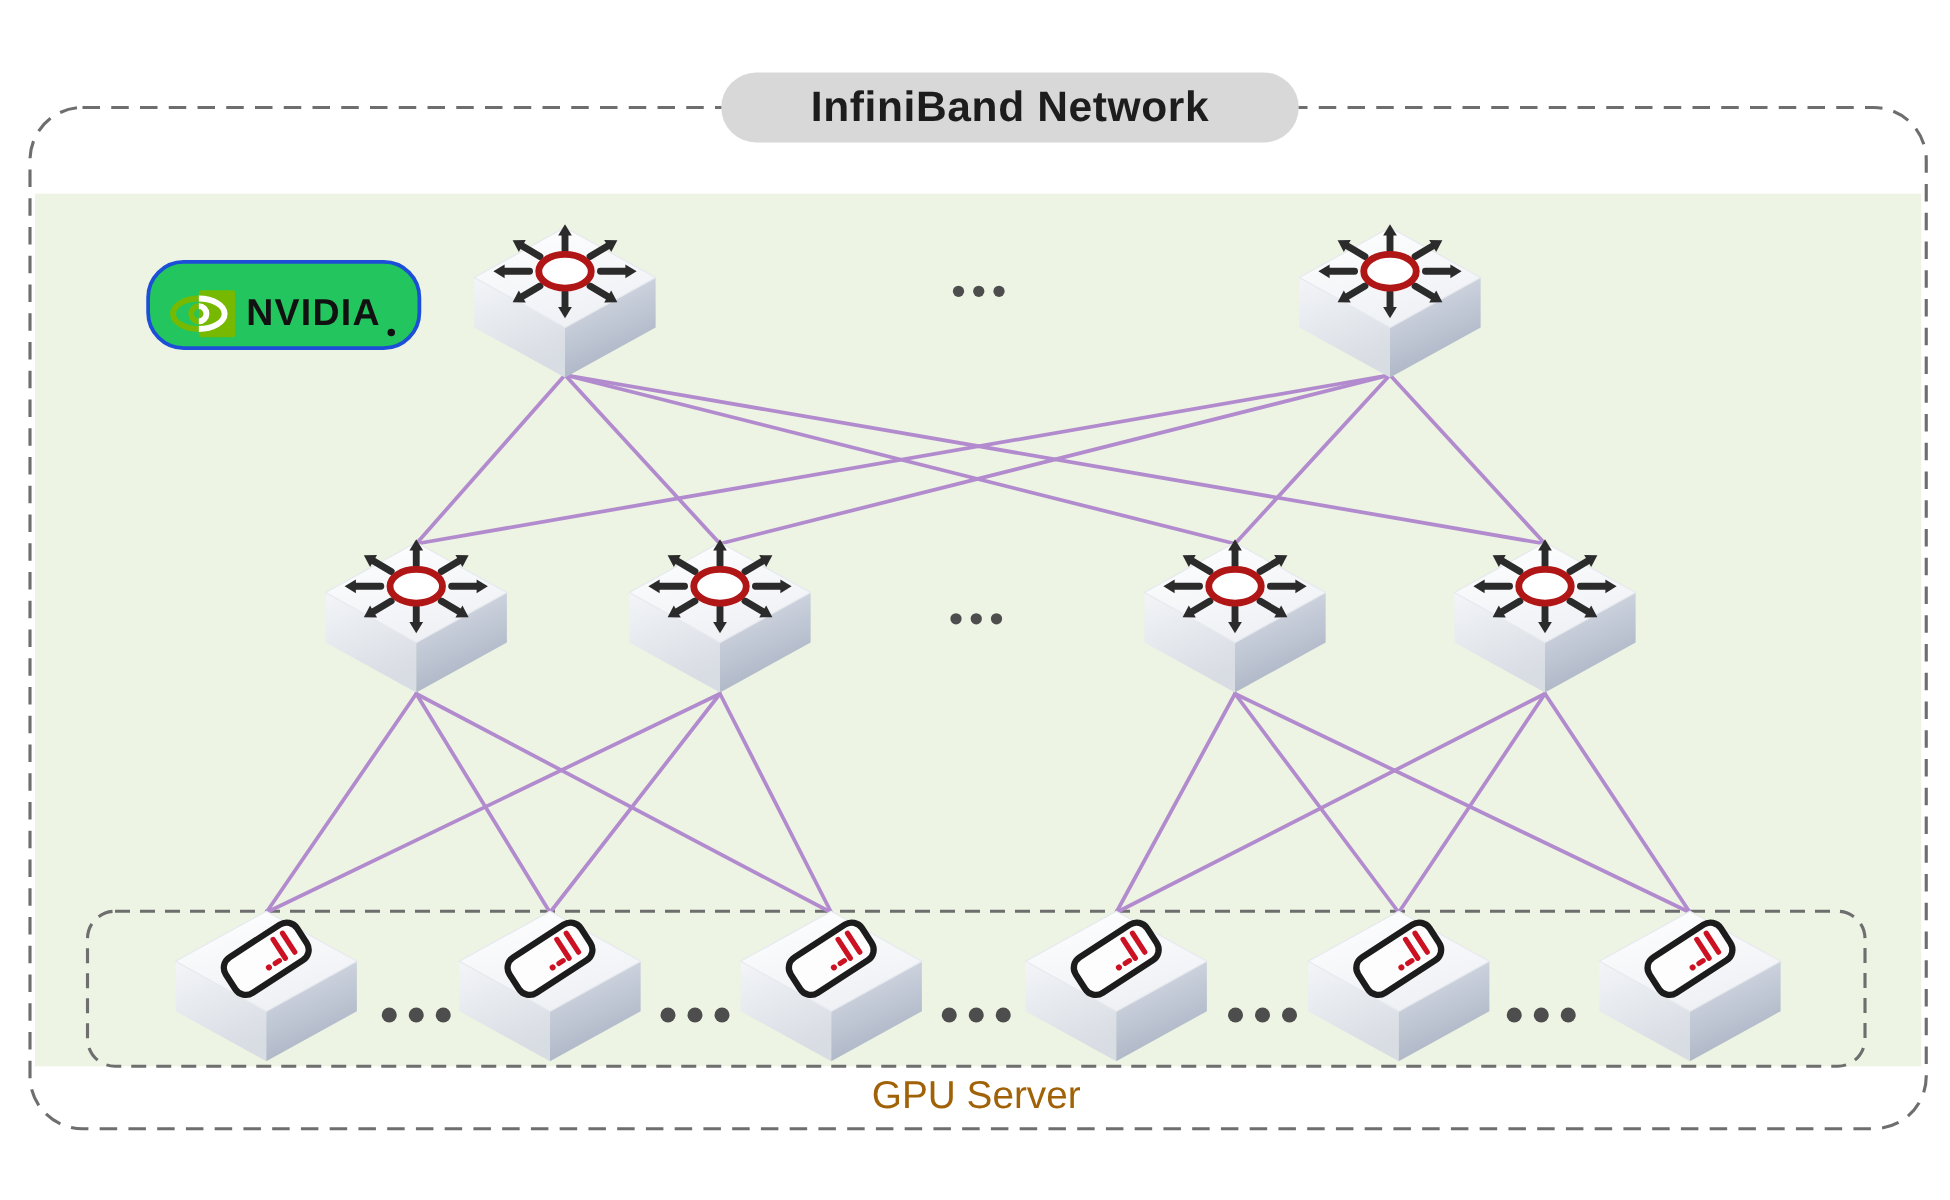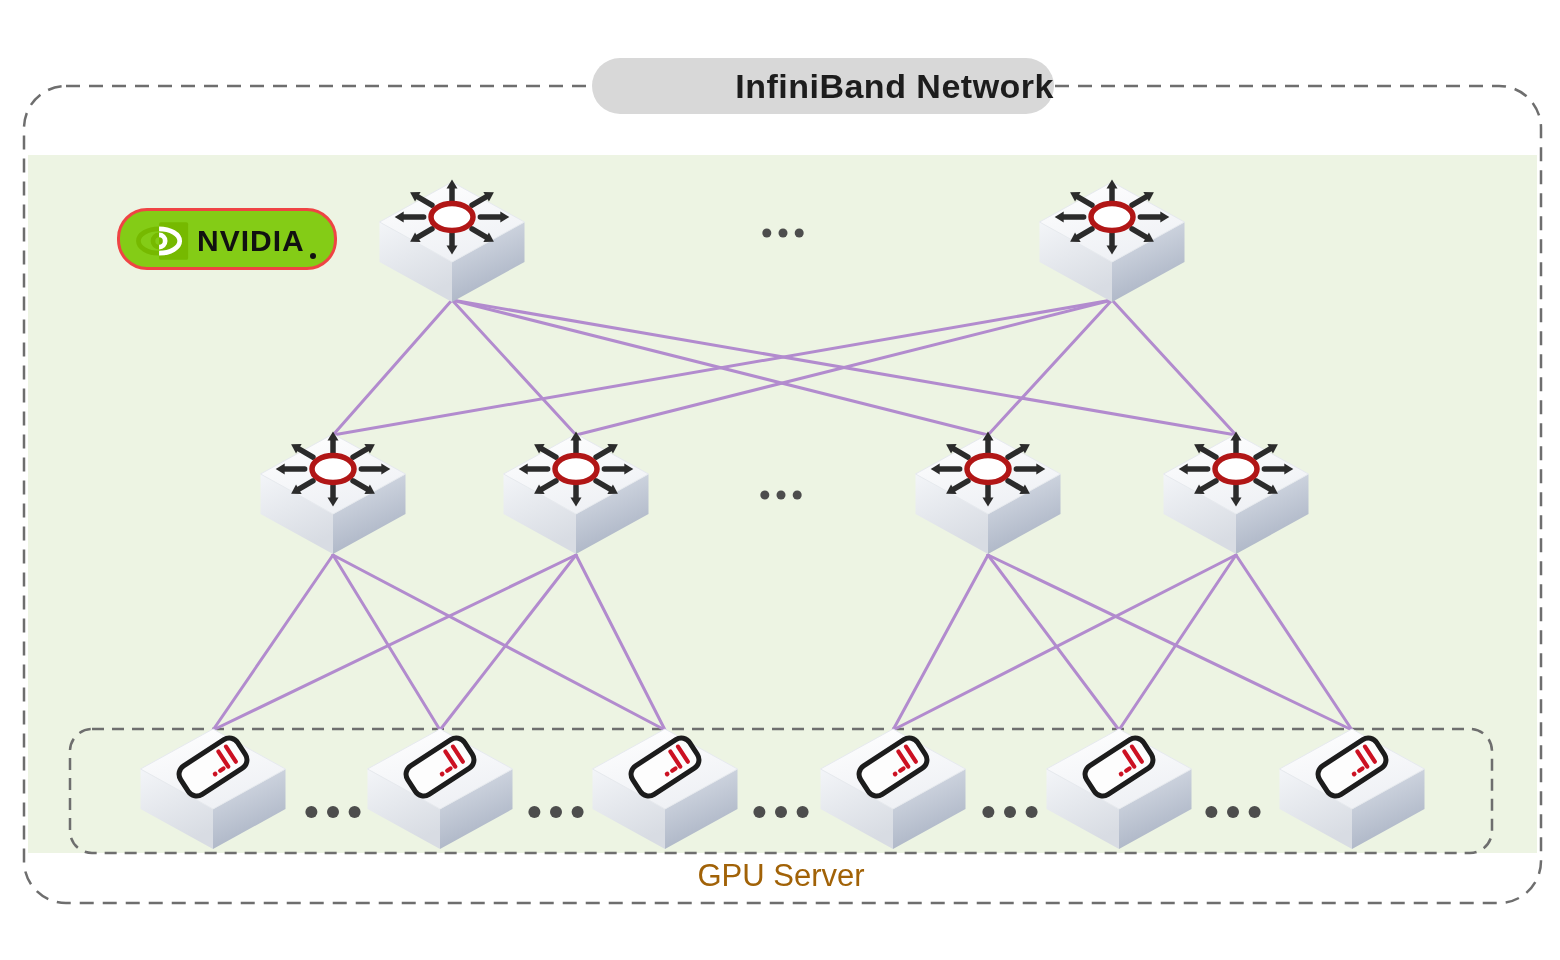--- a/index.html
+++ b/index.html
@@ -3,30 +3,30 @@
 <meta charset="utf-8">
 <style>
   html,body{margin:0;padding:0;}
   body{
     width:1560px;height:960px;position:relative;overflow:hidden;
     background:#ffffff;
     font-family:"Liberation Sans","DejaVu Sans",sans-serif;
   }
   #diagram{position:absolute;left:0;top:0;}
   .title-pill{
-    position:absolute;left:592px;top:58px;width:462px;height:56px;
+    position:absolute;left:577px;top:58px;width:462px;height:56px;
     background:#d8d8d8;border-radius:29px;
-    display:flex;align-items:center;justify-content:flex-end;
+    display:flex;align-items:center;justify-content:center;
     font-size:34px;font-weight:700;color:#1d1d1d;z-index:3;
     letter-spacing:.5px;
   }
   .nvidia-badge{
     position:absolute;left:117px;top:208px;height:52px;
-    background:#84cc16;border:3px solid #ef4444;border-radius:30px;
-    display:flex;align-items:center;padding:4px 18px 0 10px;gap:7px;z-index:3;
+    background:#22c55e;border:3px solid #1d4ed8;border-radius:30px;
+    display:flex;align-items:center;padding:14px 18px 0 10px;gap:7px;z-index:3;
   }
   .nvidia-word{font-size:30px;font-weight:800;color:#111111;letter-spacing:1px;line-height:1;}
   .nvidia-dot{width:6px;height:6px;background:#111;border-radius:50%;align-self:flex-end;margin:0 0 8px -2px;}
   .footer-label{
     position:absolute;left:70px;top:858px;width:1422px;
     text-align:center;font-size:31px;color:#a16207;z-index:3;
   }
 </style>
 </head>
 <body>

